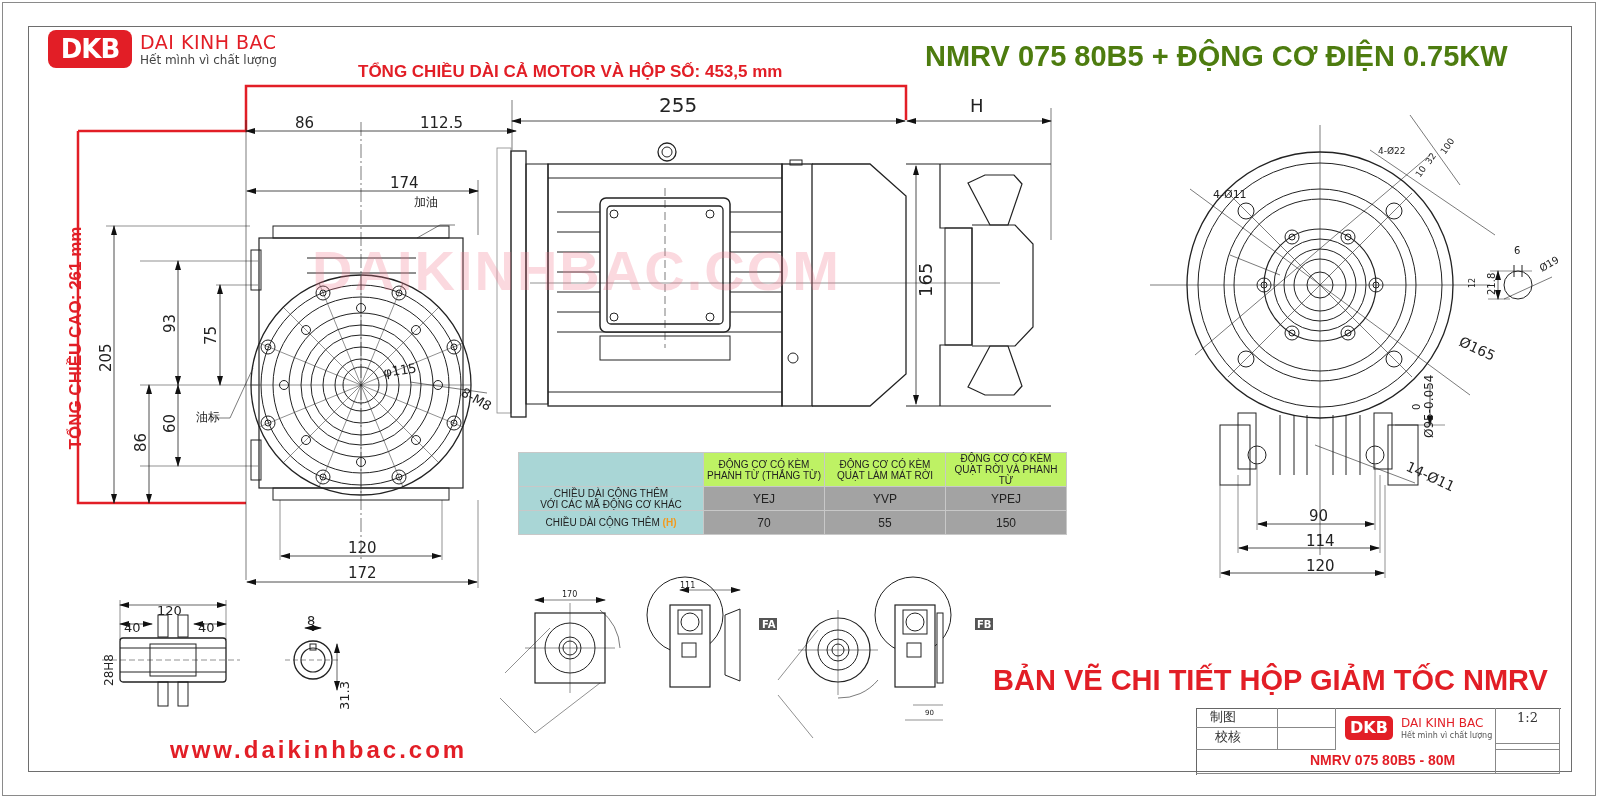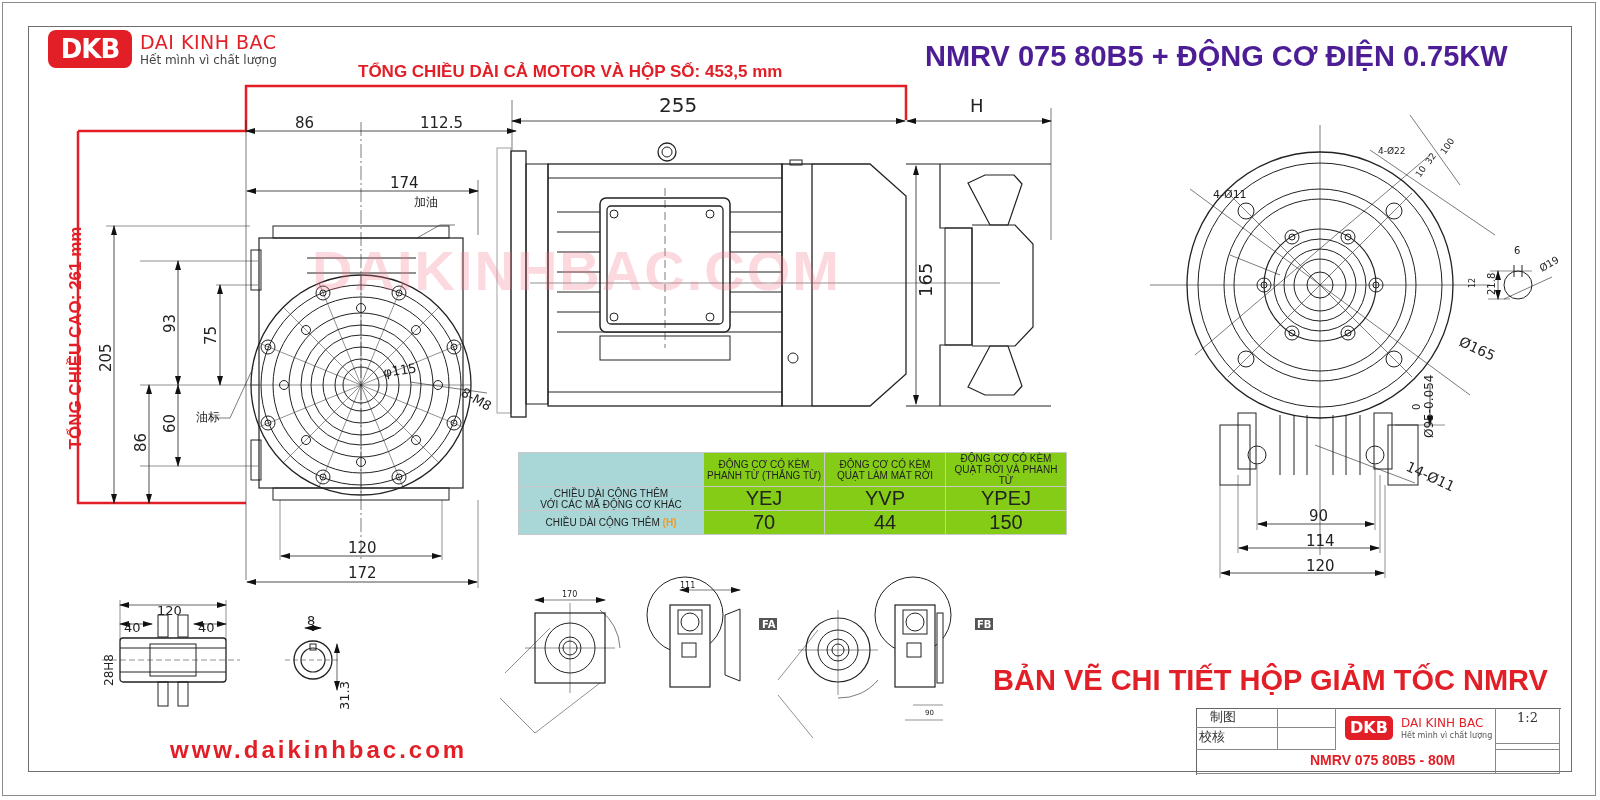--- a/index.html
+++ b/index.html
@@ -3,33 +3,33 @@
 <meta charset="utf-8">
 <style>
   html,body{margin:0;padding:0;background:#fff;}
   body{width:1600px;height:800px;position:relative;overflow:hidden;font-family:"Liberation Sans",sans-serif;}
   .outer{position:absolute;left:2px;top:2px;width:1594px;height:794px;border:1px solid #8a8a8a;box-sizing:border-box;}
   .inner{position:absolute;left:28px;top:26px;width:1544px;height:746px;border:1px solid #6e6e6e;box-sizing:border-box;}
   .abs{position:absolute;}
   .logo-box{position:absolute;left:48px;top:30px;width:84px;height:38px;background:#e21e26;border-radius:8px;color:#fff;font-weight:bold;font-size:26px;line-height:38px;text-align:center;letter-spacing:-1px;font-family:"DejaVu Sans",sans-serif;}
   .brand{position:absolute;left:140px;top:31px;color:#e21e26;font-size:19px;font-family:"DejaVu Sans",sans-serif;letter-spacing:0.5px;}
   .slogan{position:absolute;left:140px;top:53px;color:#444;font-size:12px;font-family:"DejaVu Sans",sans-serif;}
-  .title-main{position:absolute;left:925px;top:40px;color:#4c1d95;font-size:29px;font-weight:bold;white-space:nowrap;}
+  .title-main{position:absolute;left:925px;top:40px;color:#4d7c0f;font-size:29px;font-weight:bold;white-space:nowrap;}
   .red-title{color:#e21e26;font-weight:bold;white-space:nowrap;}
   .total-len{position:absolute;left:358px;top:62px;font-size:17px;}
   .total-h{position:absolute;left:-44px;top:328px;font-size:17px;transform:rotate(-90deg);transform-origin:center;width:240px;text-align:center;}
   .url{position:absolute;left:170px;top:736px;font-size:24px;letter-spacing:3px;}
   .detail{position:absolute;left:993px;top:664px;font-size:29px;}
   .watermark{position:absolute;left:312px;top:238px;color:rgba(240,120,140,0.28);font-size:56px;font-weight:bold;letter-spacing:2px;white-space:nowrap;}
   .dim{font-family:"DejaVu Sans Condensed","DejaVu Sans",sans-serif;}
   table.spec{position:absolute;left:518px;top:452px;border-collapse:collapse;font-size:10px;color:#222;}
   table.spec td{border:1px solid #c8c8c8;text-align:center;padding:0 2px;}
   table.spec .teal{background:#a9d6d6;}
-  table.spec .hdr{height:26px;width:116px;line-height:11px;background:#84cc16;}
-  table.spec .row{height:23px;background:#84cc16;font-size:20px;}
+  table.spec .hdr{height:26px;width:116px;line-height:11px;background:#bef264;}
+  table.spec .row{height:23px;background:#a3a3a3;font-size:12px;}
   table.spec .lab{width:180px;font-size:10px;line-height:11px;}
   .orange{color:#f29a1e;font-weight:bold;}
   .titleblock{position:absolute;left:1196px;top:708px;width:364px;height:66px;border-top:1px solid #666;border-left:1px solid #666;}
   .tb-cell{position:absolute;border-right:1px solid #888;border-bottom:1px solid #888;box-sizing:border-box;font-size:13px;color:#333;font-family:"DejaVu Serif",serif;}
   .tb-logo{position:absolute;left:1345px;top:716px;width:48px;height:24px;background:#e21e26;border-radius:5px;color:#fff;font-weight:bold;font-size:16px;line-height:24px;text-align:center;font-family:"DejaVu Sans",sans-serif;}
   .tb-brand{position:absolute;left:1401px;top:716px;color:#e21e26;font-size:12px;font-family:"DejaVu Sans",sans-serif;}
   .tb-slogan{position:absolute;left:1401px;top:731px;color:#555;font-size:8px;font-family:"DejaVu Sans",sans-serif;}
   .tb-code{position:absolute;left:1310px;top:752px;font-size:14px;}
   svg text{font-family:"DejaVu Sans",sans-serif;}
 </style>
@@ -409,32 +409,32 @@
   </tr>
   <tr>
     <td class="teal lab"><span>CHIỀU DÀI CỘNG THÊM</span><br><span>VỚI CÁC MÃ ĐỘNG CƠ KHÁC</span></td>
     <td class="row">YEJ</td>
     <td class="row">YVP</td>
     <td class="row">YPEJ</td>
   </tr>
   <tr>
     <td class="teal lab" style="height:20px"><span>CHIỀU DÀI CỘNG THÊM</span> <span class="orange">(H)</span></td>
     <td class="row">70</td>
-    <td class="row">44</td>
+    <td class="row">55</td>
     <td class="row">150</td>
   </tr>
 </tbody>
   </table>
 
 <div class="red-title url">www.daikinhbac.com</div>
 <div class="red-title detail">BẢN VẼ CHI TIẾT HỘP GIẢM TỐC NMRV</div>
 
 <div class="titleblock"></div>
 <div class="tb-cell" style="left:1196px;top:708px;width:82px;height:20px;padding-left:14px;"><span>制图</span></div>
-<div class="tb-cell" style="left:1196px;top:728px;width:82px;height:22px;padding-left:3px;"><span>校核</span></div>
+<div class="tb-cell" style="left:1196px;top:728px;width:82px;height:22px;padding-left:19px;"><span>校核</span></div>
 <div class="tb-cell" style="left:1278px;top:708px;width:58px;height:20px;"></div>
 <div class="tb-cell" style="left:1278px;top:728px;width:58px;height:22px;"></div>
 <div class="tb-cell" style="left:1336px;top:708px;width:160px;height:66px;"></div>
 <div class="tb-cell" style="left:1496px;top:708px;width:64px;height:36px;text-align:center;line-height:20px;"><span>1:2</span></div>
 <div class="tb-cell" style="left:1496px;top:728px;width:64px;height:22px;"></div>
 <div class="tb-cell" style="left:1196px;top:750px;width:364px;height:24px;"></div>
 <div class="tb-logo">DKB</div>
 <div class="tb-brand">DAI KINH BAC</div>
 <div class="tb-slogan">Hết mình vì chất lượng</div>
 <div class="red-title tb-code">NMRV 075 80B5 - 80M</div>

